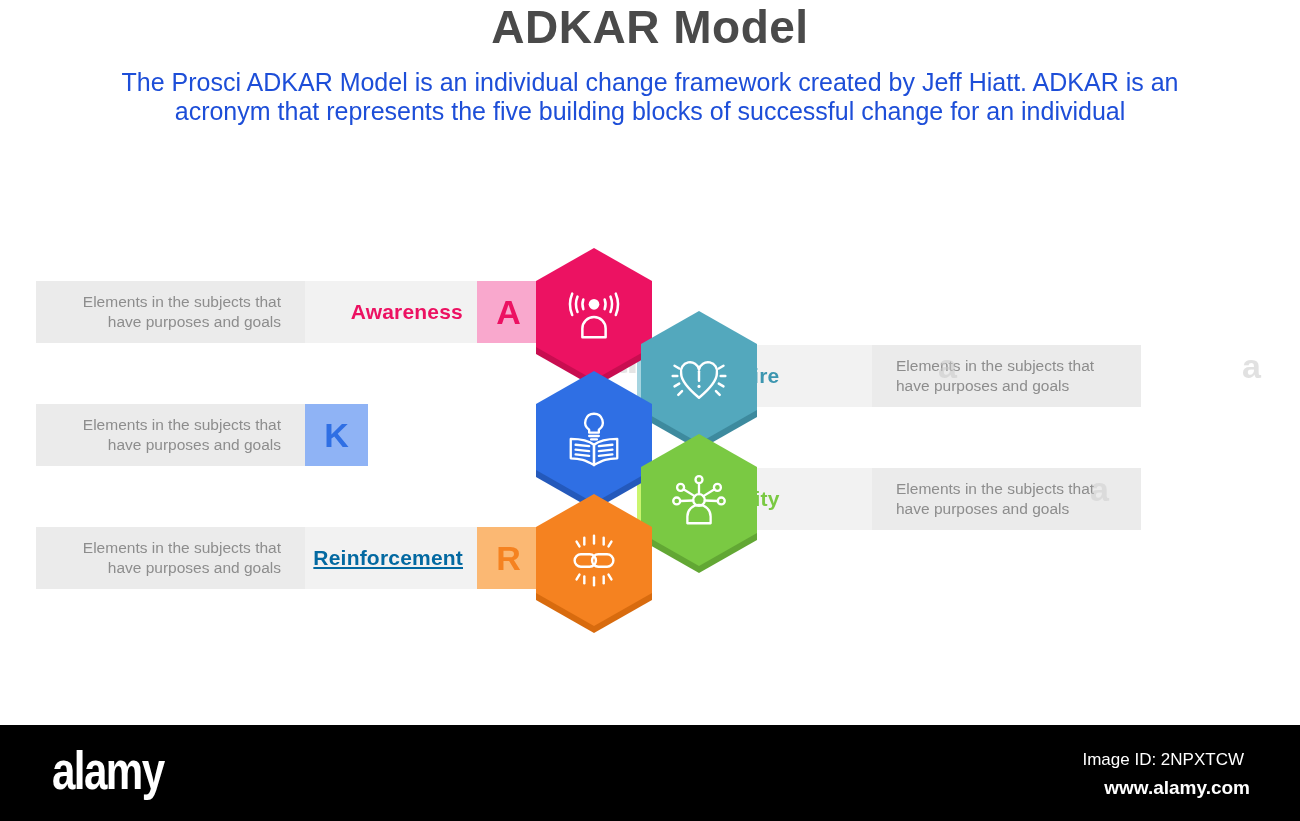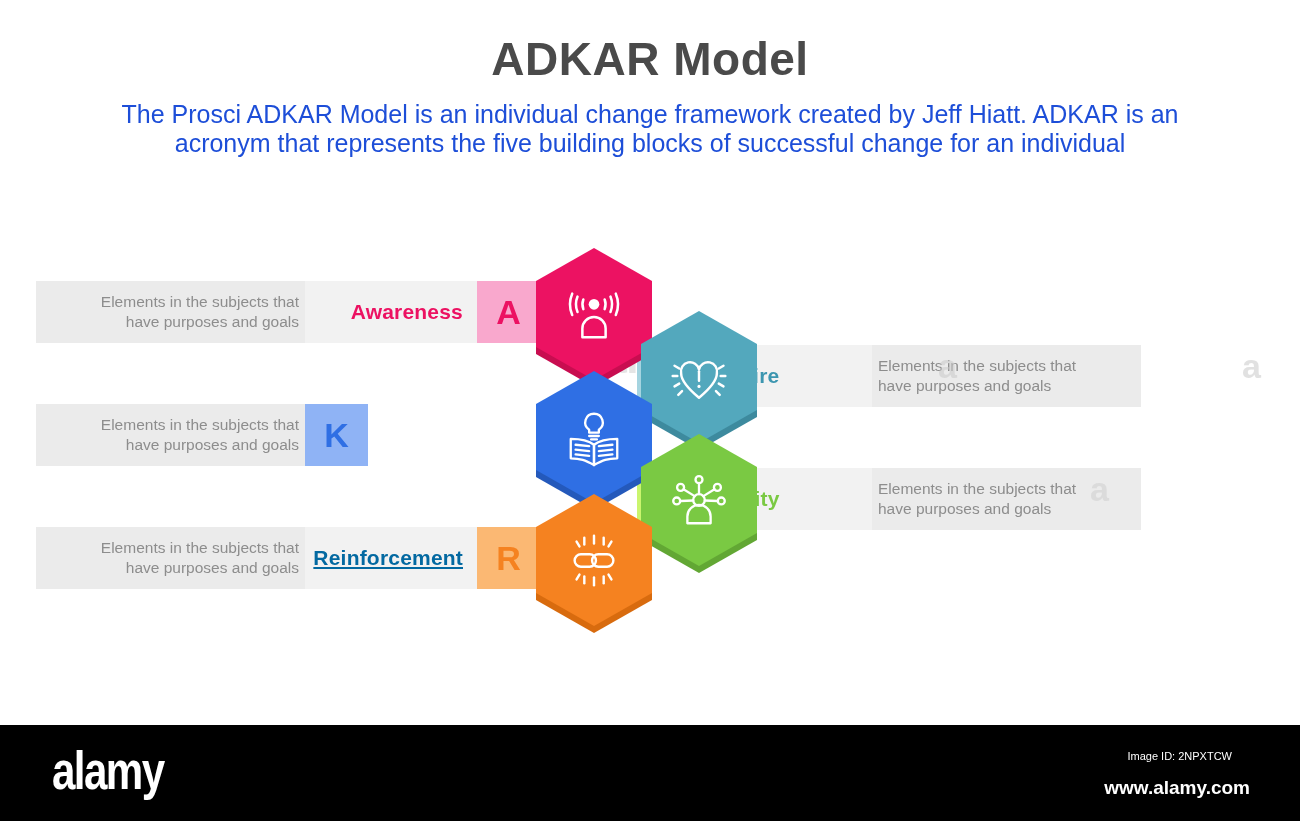--- a/index.html
+++ b/index.html
@@ -18,21 +18,20 @@
   
   .header {
     position: absolute;
     left: 0;
     top: 0;
     width: 1300px;
     text-align: center;
   }
   .title {
     margin: 0;
-    padding-top: 32px;
     font-size: 46px;
     font-weight: bold;
     letter-spacing: 0.5px;
     color: #4a4a4a;
     font-family: "Liberation Sans", sans-serif;
   }
   .subtitle {
     margin: 0 auto;
     padding-top: 14px;
     width: 1110px;
@@ -60,21 +59,21 @@
   }
   .row-left  { left: 36px; }
   .row-right { left: 637px; flex-direction: row-reverse; }
 
   .desc-box {
     width: 269px;
     background: #ebebeb;
     display: flex;
     align-items: center;
     box-sizing: border-box;
-    padding: 0 6px;
+    padding: 0 24px;
   }
   .desc-box.left  { justify-content: flex-end; text-align: right; }
   .desc-box.right { justify-content: flex-start; text-align: left; }
   .desc-text {
     font-size: 15.5px;
     line-height: 1.3;
     color: #8d8d8d;
     white-space: pre-line;
   }
 
@@ -162,24 +161,24 @@
     font-size: 54px;
     font-weight: bold;
     letter-spacing: -2px;
     line-height: 1;
     font-family: "Liberation Sans", sans-serif;
     transform: scaleX(0.78);
     transform-origin: left top;
   }
   .footer-id {
     position: absolute;
-    right: 68px;
+    right: 56px;
     top: 25px;
     color: #ffffff;
-    font-size: 11px;
+    font-size: 17px;
     text-align: right;
     white-space: nowrap;
     padding-left: 38px;
   }
   .footer-url {
     position: absolute;
     right: 50px;
     top: 52px;
     color: #ffffff;
     font-size: 19px;

